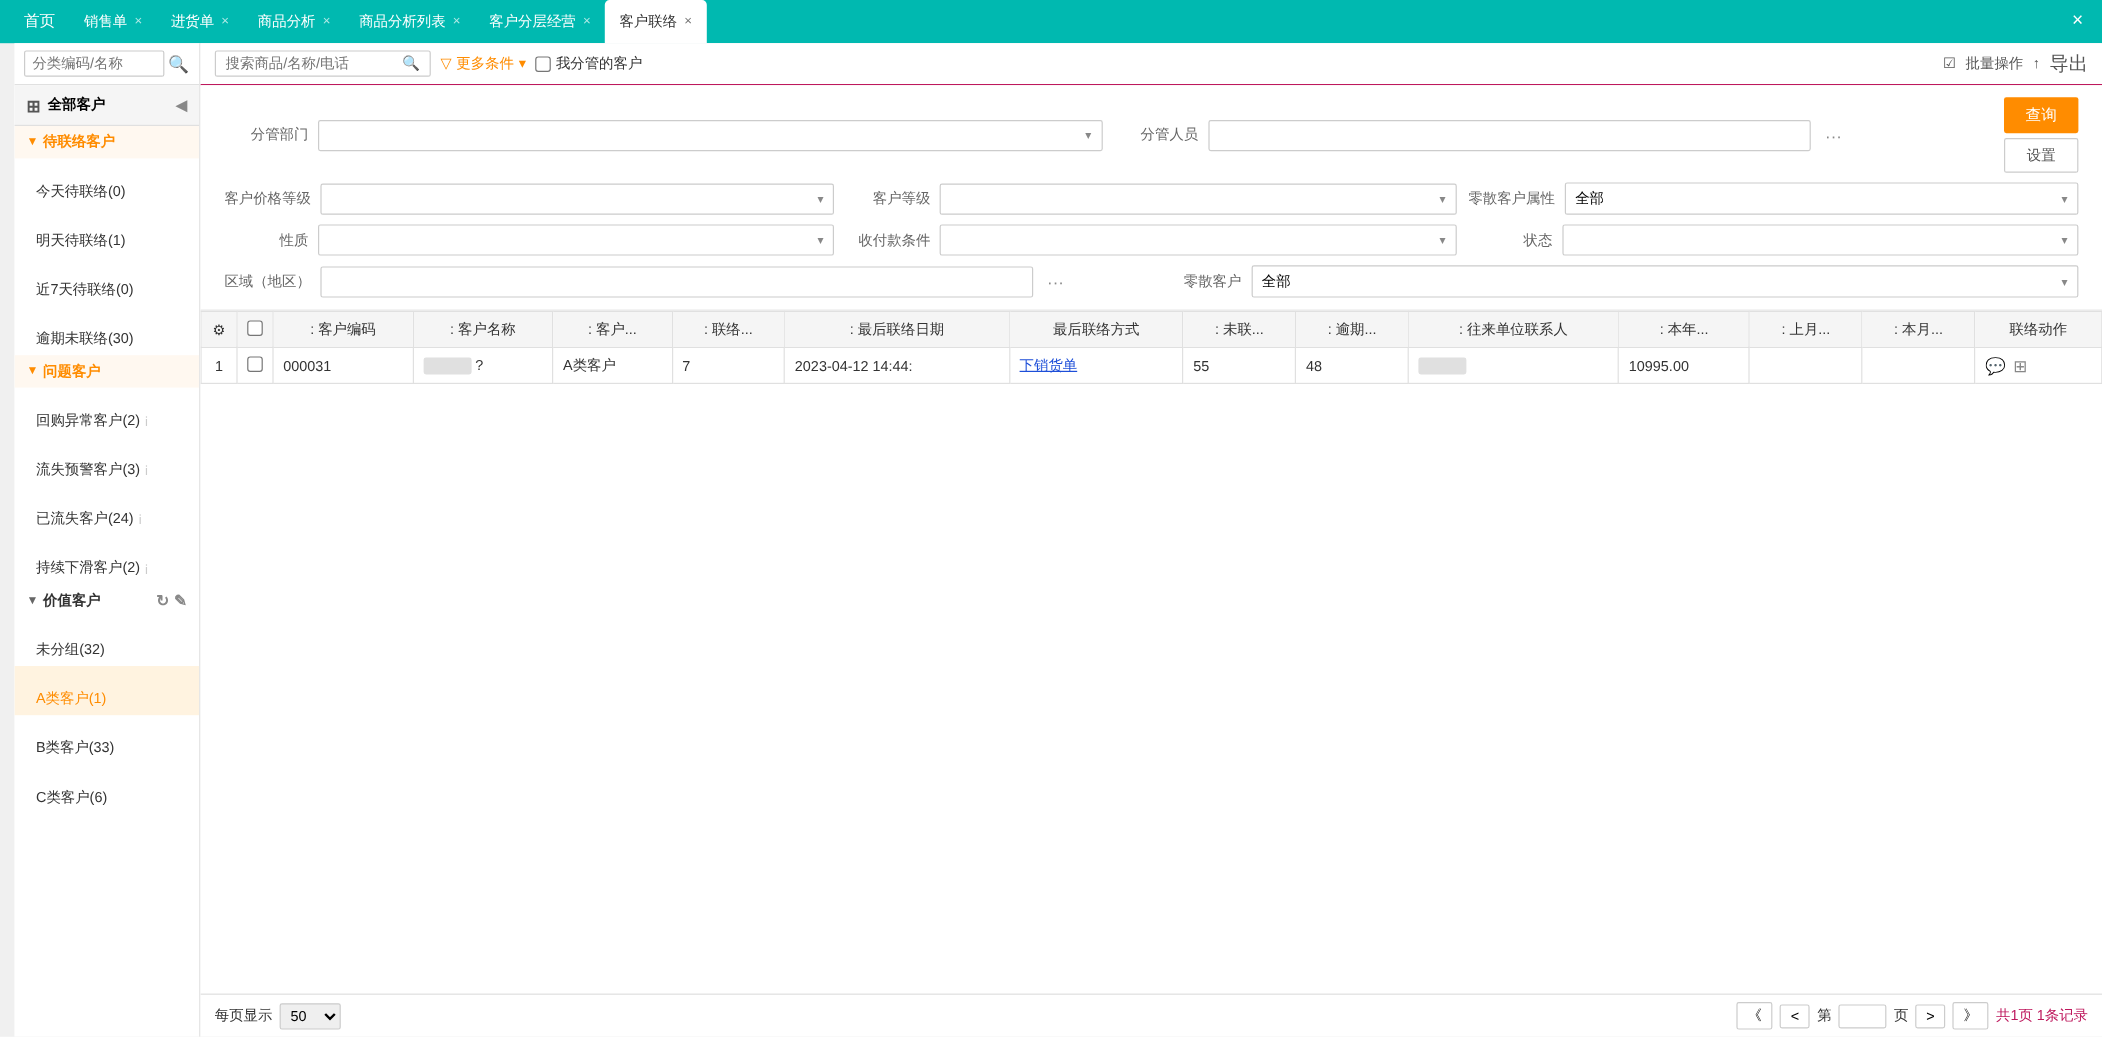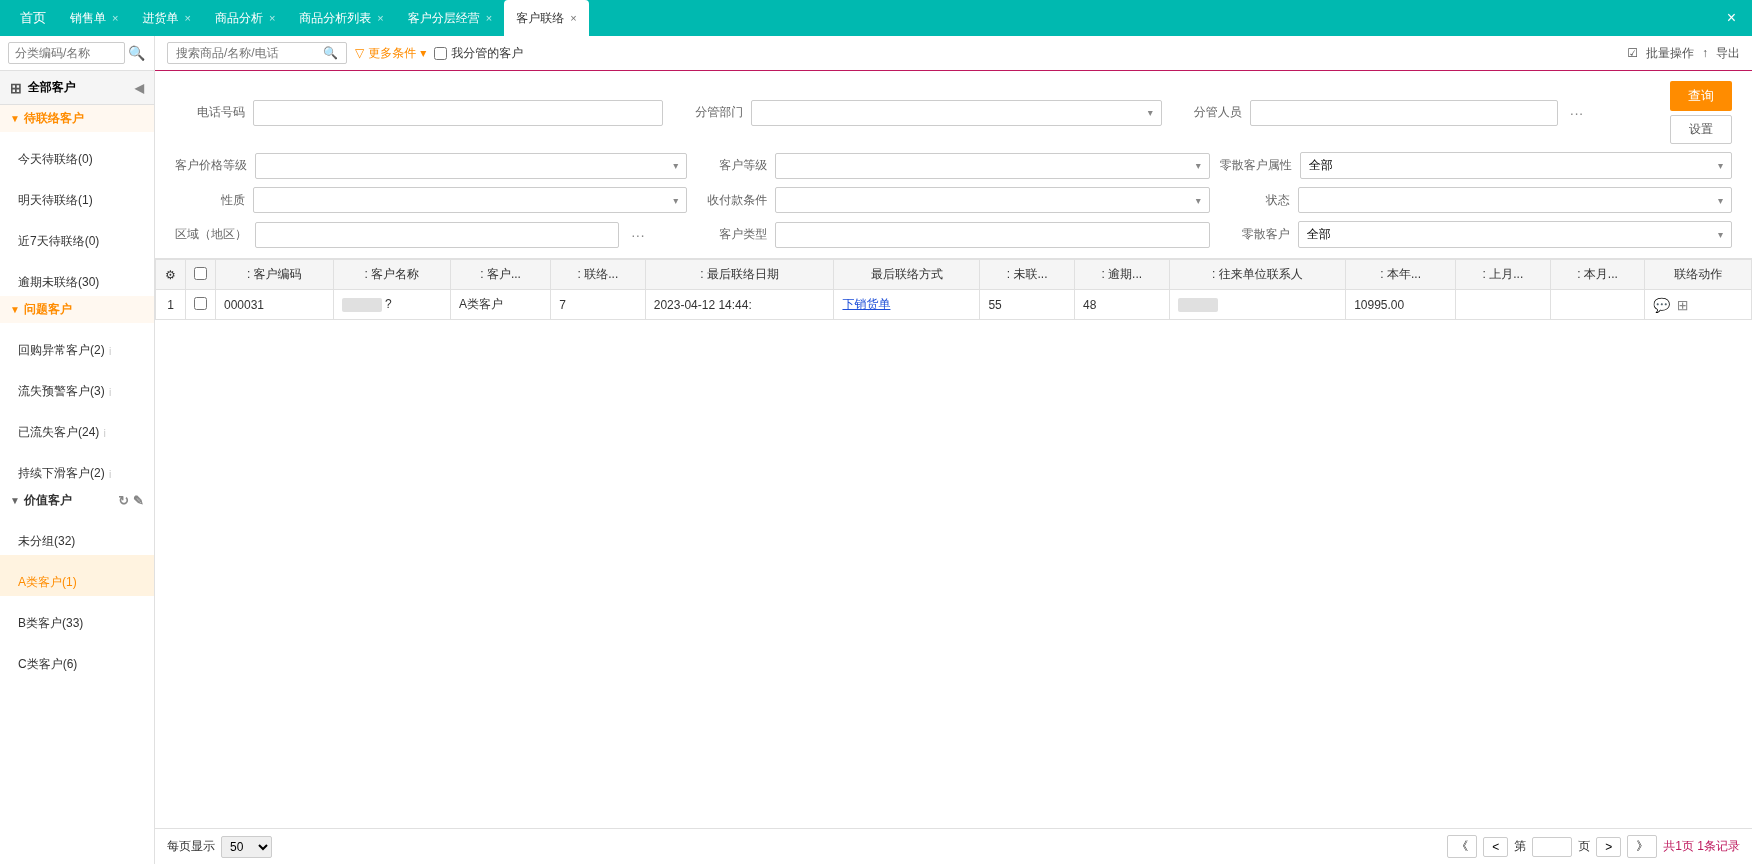--- a/index.html
+++ b/index.html
@@ -17,21 +17,21 @@
       background: white; color: #333; border-radius: 4px 4px 0 0;
     }
     .nav-tab .close-btn {
       margin-left: 6px; font-size: 11px; cursor: pointer; opacity: 0.7;
     }
     .nav-home { color: white; font-size: 13px; padding: 0 12px; cursor: pointer; }
     .nav-spacer { flex: 1; }
     .nav-close-btn { color: white; font-size: 16px; cursor: pointer; padding: 0 8px; }
 
     
-    .main-layout { display: flex; height: calc(864px - 36px); }
+    .main-layout { display: flex; height: calc(864px - 36px); margin-left: 12px; }
 
     
     .sidebar {
       width: 155px; background: white; border-right: 1px solid #e0e0e0;
       display: flex; flex-direction: column; overflow-y: auto;
     }
     .sidebar-search {
       display: flex; align-items: center; padding: 6px 8px; border-bottom: 1px solid #e0e0e0;
     }
     .sidebar-search input {
@@ -80,21 +80,21 @@
     .filter-more {
       display: flex; align-items: center; gap: 4px; color: #ff8c00; cursor: pointer; font-size: 12px;
     }
     .filter-more .filter-icon { font-size: 12px; }
     .filter-mine {
       display: flex; align-items: center; gap: 4px; color: #333; cursor: pointer; font-size: 12px;
     }
     .filter-mine input[type="checkbox"] { cursor: pointer; }
     .filter-actions { margin-left: auto; display: flex; gap: 8px; align-items: center; }
     .btn-batch { color: #555; cursor: pointer; font-size: 12px; text-decoration: none; }
-    .btn-export { color: #555; cursor: pointer; font-size: 12px; }
+    .btn-export { color: #555; cursor: pointer; font-size: 16px; }
 
     
     .advanced-filter {
       background: white; padding: 10px 20px; border-bottom: 1px solid #e0e0e0;
     }
     .filter-row {
       display: flex; align-items: center; gap: 10px; margin-bottom: 8px;
     }
     .filter-row:last-child { margin-bottom: 0; }
     .filter-field {
@@ -297,24 +297,20 @@
         <span class="btn-batch">批量操作</span>
         <span style="color:#555;">↑</span>
         <span class="btn-export">导出</span>
       </div>
     </div>
 
     <div class="advanced-filter">
 
       <div class="filter-row">
         <div class="filter-field">
-          <span class="filter-label">电话号码</span>
-          <input class="filter-input" type="text" value="" style="">
-        </div>
-        <div class="filter-field">
           <span class="filter-label">分管部门</span>
           <div class="filter-select">
             <span></span>
             <span class="arrow">▾</span>
           </div>
         </div>
         <div class="filter-field">
           <span class="filter-label">分管人员</span>
           <input class="filter-input" type="text" value="" style="flex: 0.8 1 0%;">
           <span class="filter-dots">···</span>
@@ -373,26 +369,20 @@
         </div>
       </div>
 
       <div class="filter-row">
         <div class="filter-field">
           <span class="filter-label">区域（地区）</span>
           <div class="filter-select" style="flex:0.9;">
             <span></span>
           </div>
           <span class="filter-dots">···</span>
-        </div>
-        <div class="filter-field">
-          <span class="filter-label">客户类型</span>
-          <div class="filter-select">
-            <span></span>
-          </div>
         </div>
         <div class="filter-field">
           <span class="filter-label">零散客户</span>
           <div class="filter-select">
             <span>全部</span>
             <span class="arrow">▾</span>
           </div>
         </div>
       </div>
     </div>

